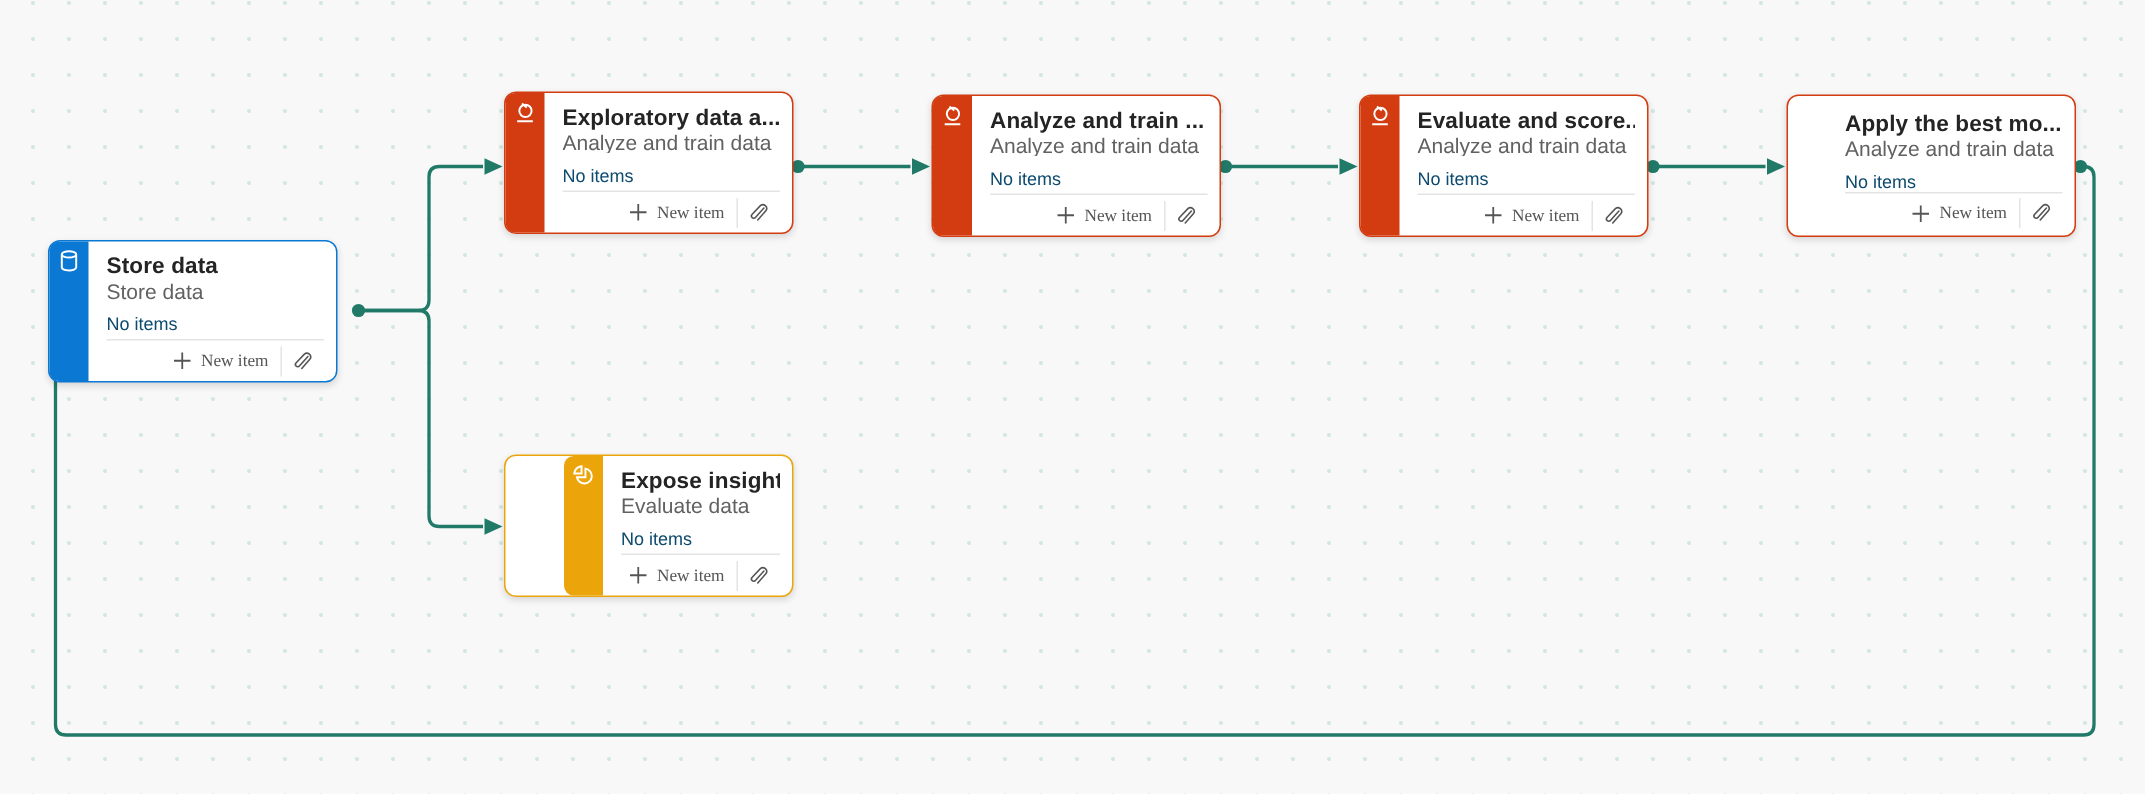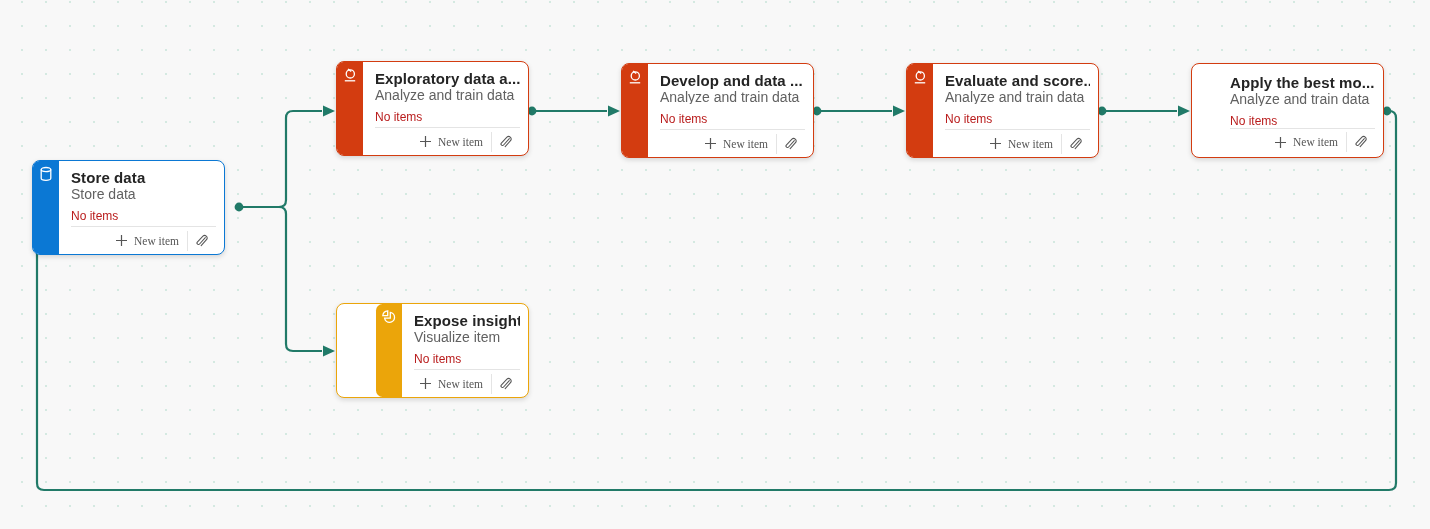--- a/index.html
+++ b/index.html
@@ -34,21 +34,21 @@
     border-radius:6.5px 0 0 6.5px; position:relative;
   }
   .stripe .nicon { position:absolute; top:5px; left:50%; transform:translateX(-50%); width:16px; height:16px; display:block; }
   .nicon svg { display:block; width:16px; height:16px; }
 
   .body { flex:1; display:flex; flex-direction:column; padding:7px 8px 0 12px; min-width:0; }
   .title { font-size:15px; font-weight:700; color:#242424; letter-spacing:.1px;
            white-space:nowrap; overflow:hidden; line-height:19px; }
   .sub   { font-size:14px; color:#616161; line-height:13px; margin-top:1px;
            white-space:nowrap; overflow:hidden; }
-  .items { font-size:12px; color:#b91c1c; margin-top:8px; }
+  .items { font-size:12px; color:#0c4a6e; margin-top:8px; }
   .footer {
     margin-top:auto; border-top:1px solid #e4e4e4;
     height:28px; display:flex; align-items:center; justify-content:flex-end;
     padding-right:2px;
   }
   .newitem {
     display:flex; align-items:center; gap:6px; border:none; background:transparent;
     font-family:Liberation Serif, serif; font-size:11.5px; color:#555; cursor:pointer; padding:3px 8px 3px 4px;
   }
   .newitem svg { display:block; }
@@ -165,21 +165,21 @@
         <svg viewBox="0 0 16 16">
             <g fill="none" stroke="#fff" stroke-width="1.3">
           <circle cx="8.3" cy="6.9" r="4.1"></circle>
           <path d="M6 2 L9.2 4.6"></path>
               <path d="M2.8 13.8 H13.2"></path>
         </g>
           </svg>
       </span>
     </div>
     <div class="body">
-      <div class="title">Develop and data ...</div>
+      <div class="title">Analyze and train ...</div>
       <div class="sub">Analyze and train data</div>
       <div class="items">No items</div>
       <div class="footer">
         <button class="newitem">
           <span>
               <svg width="13" height="13" viewBox="0 0 13 13">
                 <path d="M6.5 1 V12 M1 6.5 H12" stroke="#555" stroke-width="1.2" fill="none"></path>
               </svg>
             </span>
           <span>New item</span>
@@ -270,21 +270,21 @@
         <svg viewBox="0 0 16 16">
             <g fill="none" stroke="#fff" stroke-width="1.3">
           <path d="M9.3 3.4 A5 5 0 1 1 3.6 9.1 L9.3 9.1 Z"></path>
           <path d="M6.7 1.8 A5.4 5.4 0 0 0 1.8 6.7 L6.7 6.7 Z"></path>
         </g>
           </svg>
       </span>
     </div>
     <div class="body">
       <div class="title">Expose insight</div>
-      <div class="sub">Visualize item</div>
+      <div class="sub">Evaluate data</div>
       <div class="items">No items</div>
       <div class="footer">
         <button class="newitem">
           <span>
               <svg width="13" height="13" viewBox="0 0 13 13">
                 <path d="M6.5 1 V12 M1 6.5 H12" stroke="#555" stroke-width="1.2" fill="none"></path>
               </svg>
             </span>
           <span>New item</span>
         </button>

